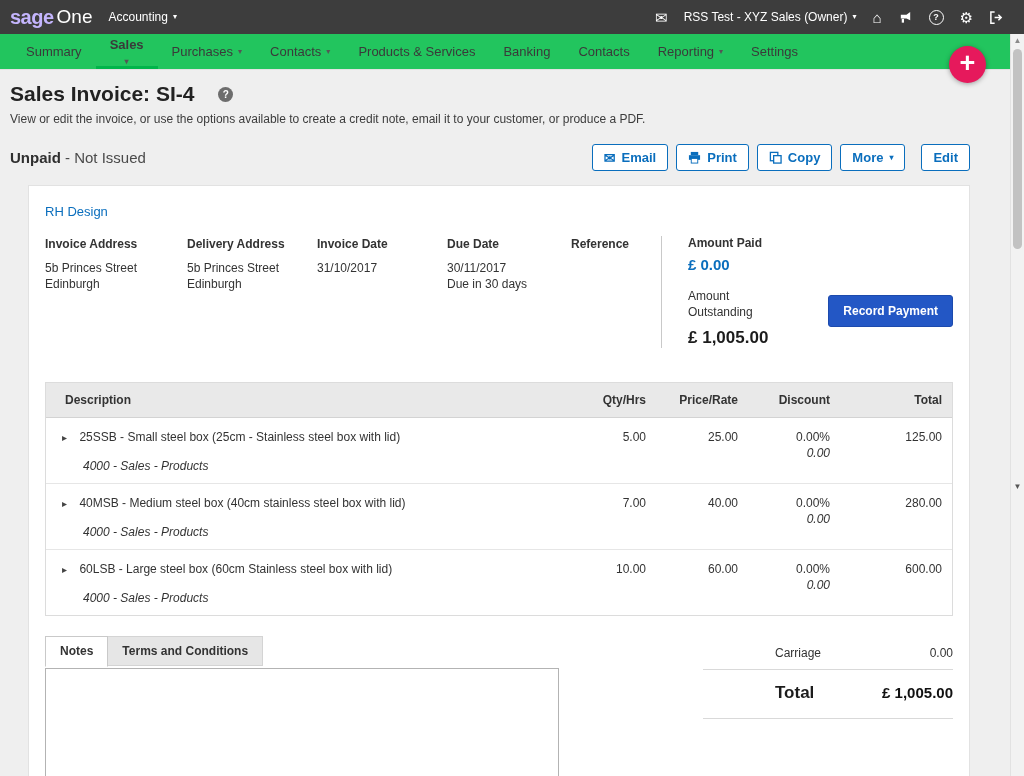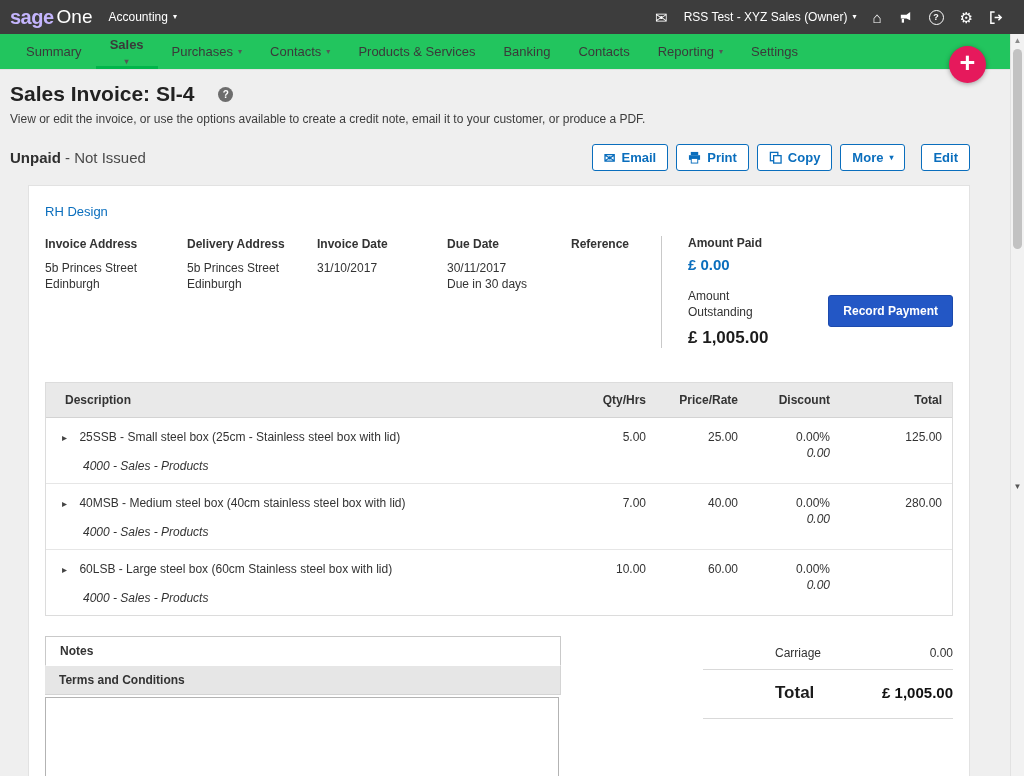--- a/index.html
+++ b/index.html
@@ -85,21 +85,21 @@
   .lbody:last-child{ border-bottom:none; }
   .lbody > div{ padding:0 10px; }
   .cell-desc{ padding-left:16px !important; }
   .expander{ font-size:10px; color:#444; margin-right:9px; cursor:pointer; }
   .ledger{ font-style:italic; margin-top:15px; padding-left:21px; }
   .disc-amt{ font-style:italic; margin-top:2px; }
 
   
   .bottom{ display:flex; margin:20px 16px 0; align-items:flex-start; }
   .notes-area{ width:516px; }
-  .tabs{ display:flex;flex-direction:column; }
+  .tabs{ display:flex; }
   .tab{ font-size:12px; font-weight:bold; color:#333; padding:7px 14px; cursor:pointer; }
   .tab.active{ background:#fff; border:1px solid #c9c9c9; border-bottom:1px solid #fff; position:relative; z-index:2; margin-bottom:-1px; }
   .tab.inactive{ background:#e6e6e6; border:1px solid #d4d4d4; border-left:none; }
   .notes-input{ width:514px; height:152px; border:1px solid #b3b3b3; resize:none; margin-top:2px;
                 font-family:inherit; font-size:12px; padding:6px; background:#fff; }
   .totals{ margin-left:auto; width:250px; font-size:12px; color:#333; margin-top:4px; }
   .t-row{ display:flex; justify-content:space-between; align-items:baseline;
           border-bottom:1px solid #d9d9d9; }
   .t-carriage{ padding:6px 0 9px; }
   .t-carriage .t-lbl{ padding-left:72px; }
@@ -316,20 +316,21 @@
         <span class="expander">▸</span>
         <span>60LSB - Large steel box (60cm Stainless steel box with lid)</span>
         <div class="ledger">4000 - Sales - Products</div>
       </div>
       <div class="num">10.00</div>
       <div class="num">60.00</div>
       <div class="num">
         <div>0.00%</div>
         <div class="disc-amt">0.00</div>
       </div>
+      <div class="num">600.00</div>
     </div>
   </div>
 
   
   <div class="bottom">
     <div class="notes-area">
       <div class="tabs">
         <span class="tab active">Notes</span>
         <span class="tab inactive">Terms and Conditions</span>
       </div>

